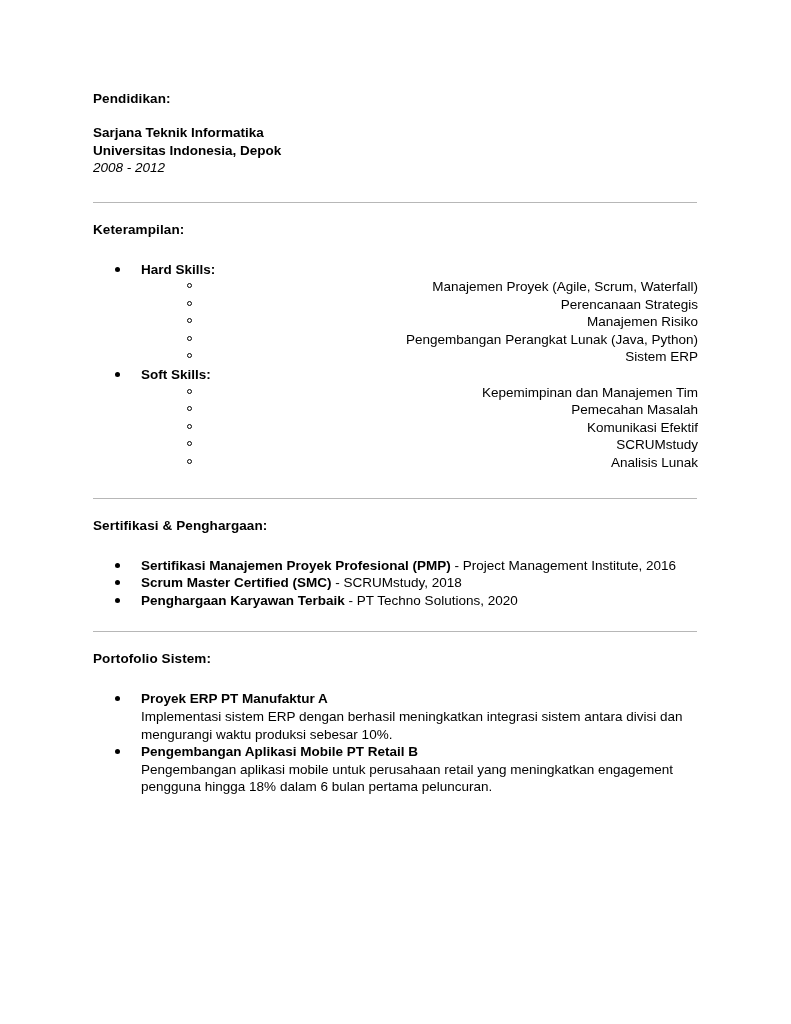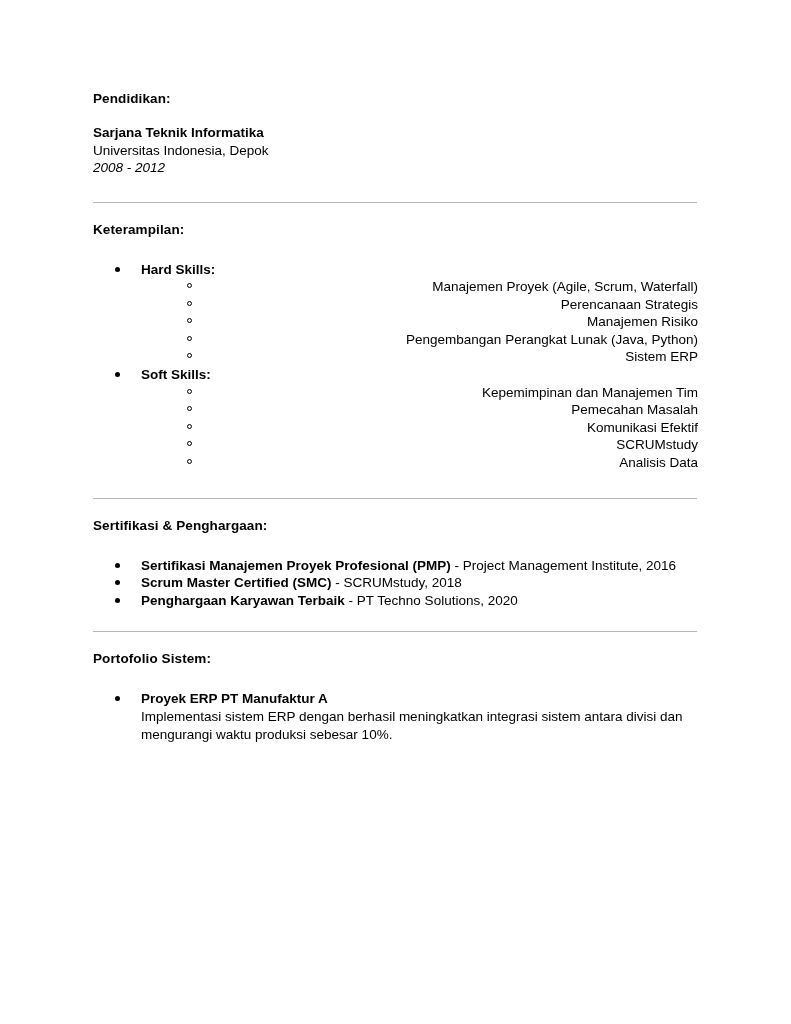--- a/index.html
+++ b/index.html
@@ -37,21 +37,21 @@
   .spacer-16 { height: 16px; }
 
   .edu-block {
     font-size: 13.5px;
     line-height: 17.5px;
   }
   .edu-degree {
     font-weight: bold;
   }
   .edu-school {
-    font-weight: normal;
+    font-weight: bold;
   }
   .edu-years {
     font-style: italic;
   }
 
   .divider {
     border: 0;
     border-top: 1px solid #b7b7b7;
     margin: 0;
     width: 604px;
@@ -184,21 +184,21 @@
             <li>
               <span class="marker"></span>
               <span>Komunikasi Efektif</span>
             </li>
             <li>
               <span class="marker"></span>
               <span>SCRUMstudy</span>
             </li>
             <li>
               <span class="marker"></span>
-              <span>Analisis Data</span>
+              <span>Analisis Lunak</span>
             </li>
           </ul>
         </li>
       </ul>
     </div>
 
     <div style="height:26px"></div>
     <hr class="divider">
     <div style="height:18px"></div>
 
@@ -225,17 +225,22 @@
     <div style="height:18px"></div>
 
     <div class="sec-group">
       <div class="section-heading">Portofolio Sistem:</div>
       <ul class="lvl1">
         <li>
           <span class="marker"></span>
           <span class="bold">Proyek ERP PT Manufaktur A</span>
           <span class="portfolio-desc">Implementasi sistem ERP dengan berhasil meningkatkan integrasi sistem antara divisi dan mengurangi waktu produksi sebesar 10%.</span>
         </li>
+        <li>
+          <span class="marker"></span>
+          <span class="bold">Pengembangan Aplikasi Mobile PT Retail B</span>
+          <span class="portfolio-desc">Pengembangan aplikasi mobile untuk perusahaan retail yang meningkatkan engagement pengguna hingga 18% dalam 6 bulan pertama peluncuran.</span>
+        </li>
       </ul>
     </div>
 
   </div>
 </div>
 
 </body></html>

